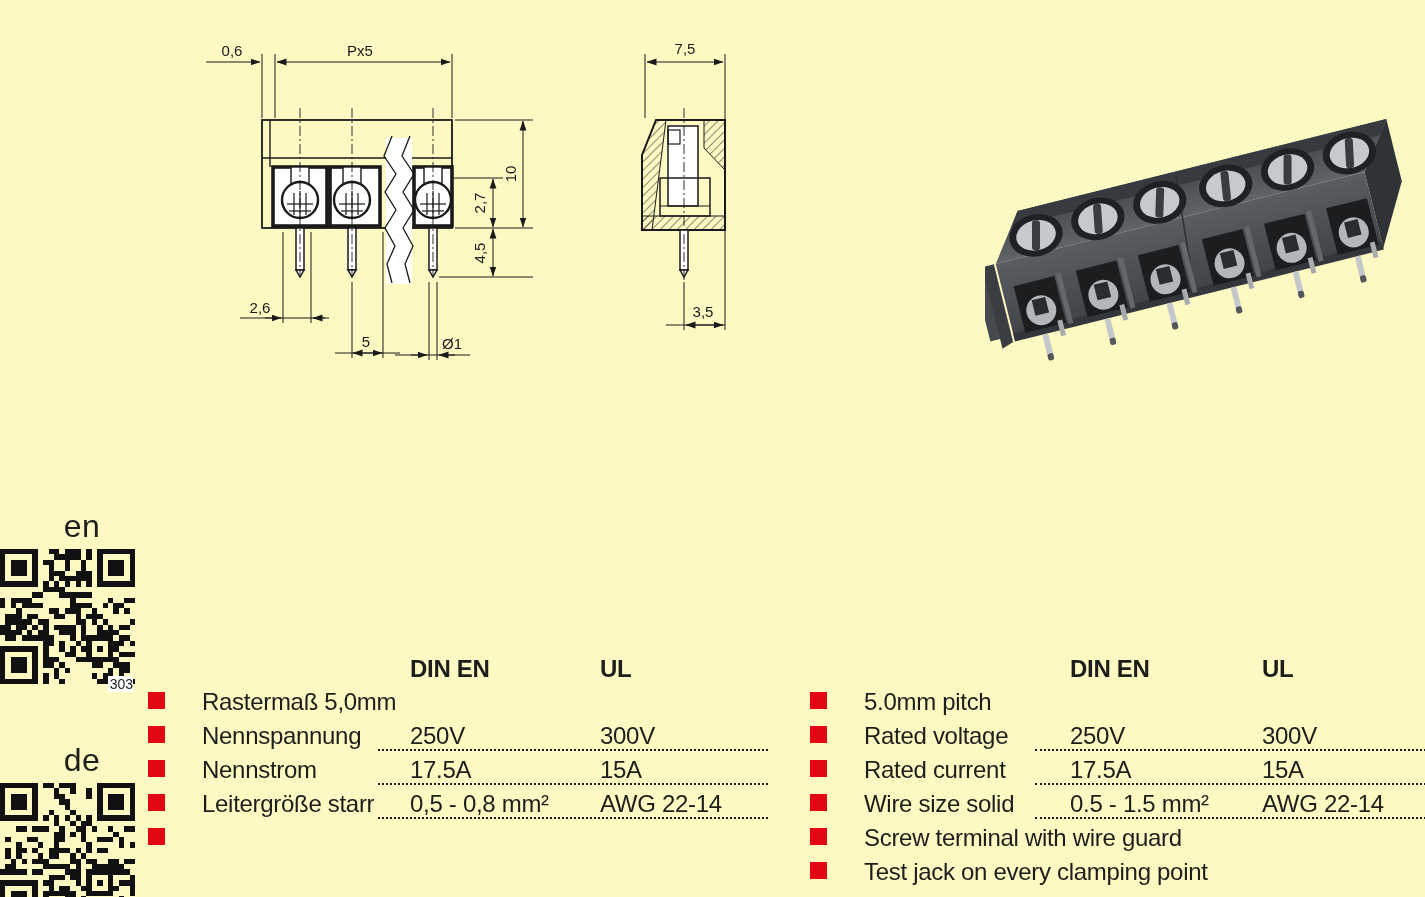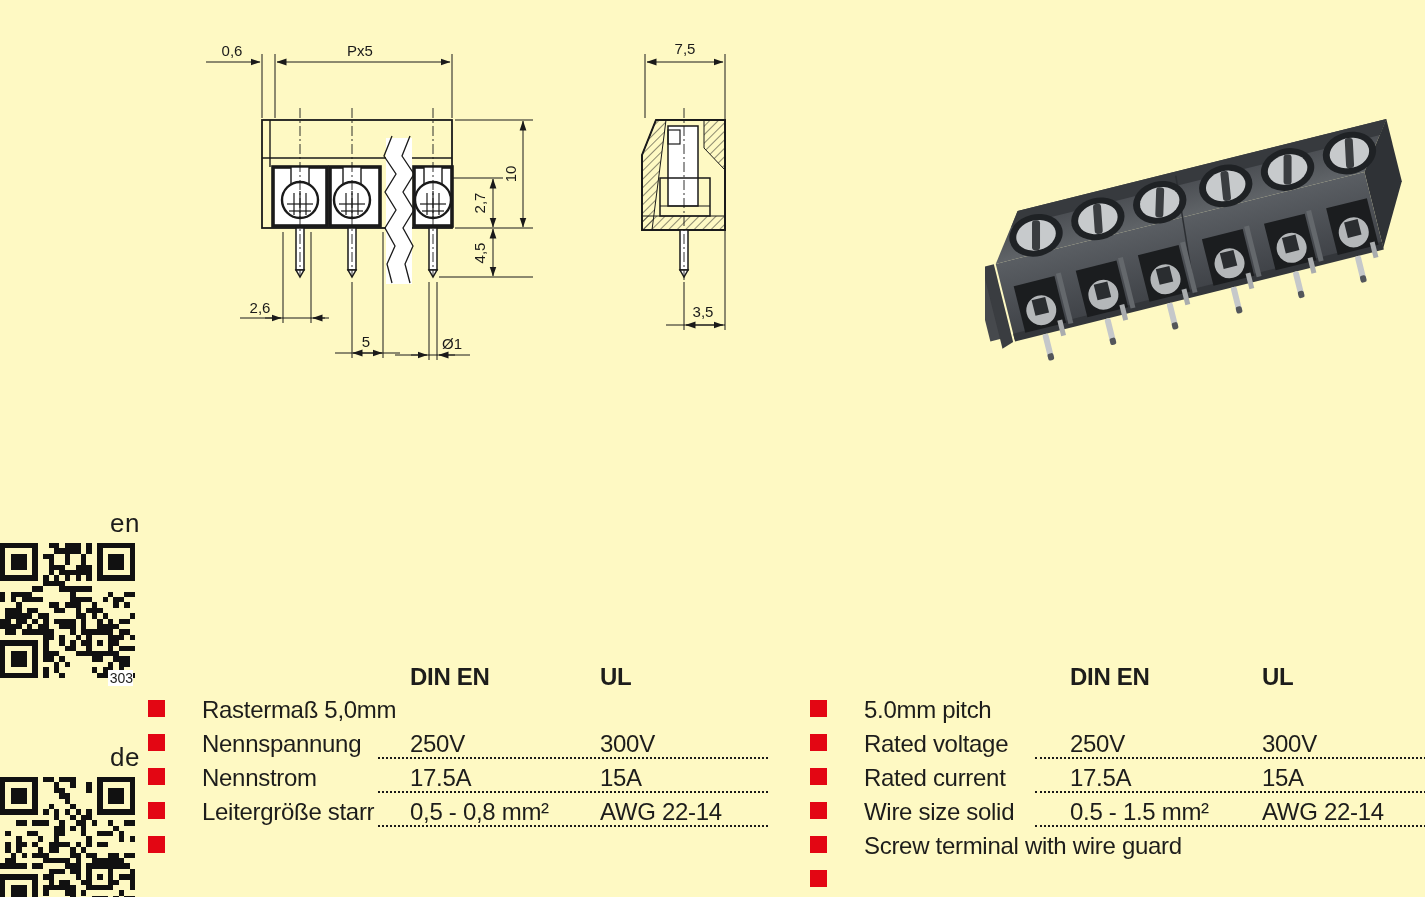--- a/index.html
+++ b/index.html
@@ -6,31 +6,31 @@
   #page{position:relative;width:1425px;height:897px;background:#fef9c3;overflow:hidden;
         font-family:"Liberation Sans",sans-serif;color:#1d1d1b;}
   svg text{font-family:"Liberation Sans",sans-serif;fill:#1a1a1a;}
   .dim-t{font-size:15px;}
   
   #front-view{position:absolute;left:190px;top:20px;}
   #side-view{position:absolute;left:606px;top:20px;}
   #product-photo{position:absolute;left:985px;top:85px;}
   
   .qr-block{position:absolute;left:0;width:140px;}
-  .qr-lang{font-size:26px;text-align:right;width:140px;letter-spacing:.5px;}
+  .qr-lang{font-size:32px;text-align:center;width:140px;letter-spacing:.5px;padding-left:12px;}
   .qr-wrap{position:relative;width:135px;height:135px;margin-top:4px;}
   .qr-wrap svg{display:block;width:135px;height:135px;}
   .qr-code{position:absolute;right:2px;bottom:-8px;font-size:14px;background:#fff;padding-left:2px;}
   #qr-en{top:508px;}
   #qr-de{top:718px;margin-top:24px;}
   
   .spec-table{position:absolute;top:655px;width:620px;font-size:24px;letter-spacing:-0.3px;}
   #spec-de{left:145px;}
   #spec-en{left:807px;}
-  .spec-head{position:relative;height:30px;font-weight:bold;margin-top:8px;}
+  .spec-head{position:relative;height:30px;font-weight:bold;}
   .spec-head .c1{position:absolute;left:265px;}
   .spec-head .c2{position:absolute;left:455px;}
   #spec-en .spec-head .c1{left:263px;}
   #spec-en .spec-head .c2{left:455px;}
   .r{position:relative;height:34px;}
   .bullet{position:absolute;left:3px;top:7px;width:17px;height:17px;background:var(--accent,#e30613);}
   .lbl{position:absolute;left:38px;top:3px;white-space:nowrap;margin-left:19px;}
   .din{position:absolute;left:265px;top:3px;white-space:nowrap;}
   .ul{position:absolute;left:455px;top:3px;white-space:nowrap;}
   #spec-en .din{left:263px;}
@@ -394,16 +394,17 @@
       <i class="dots"></i>
       <span class="din">0.5 - 1.5 mm²</span>
       <span class="ul">AWG 22-14</span>
     </div>
     <div class="r">
       <span class="bullet"></span>
       <span class="lbl">Screw terminal with wire guard</span>
     </div>
     <div class="r">
       <span class="bullet"></span>
+      <span class="lbl">Test jack on every clamping point</span>
     </div>
   </div>
 
 </div>
 
 </body></html>

